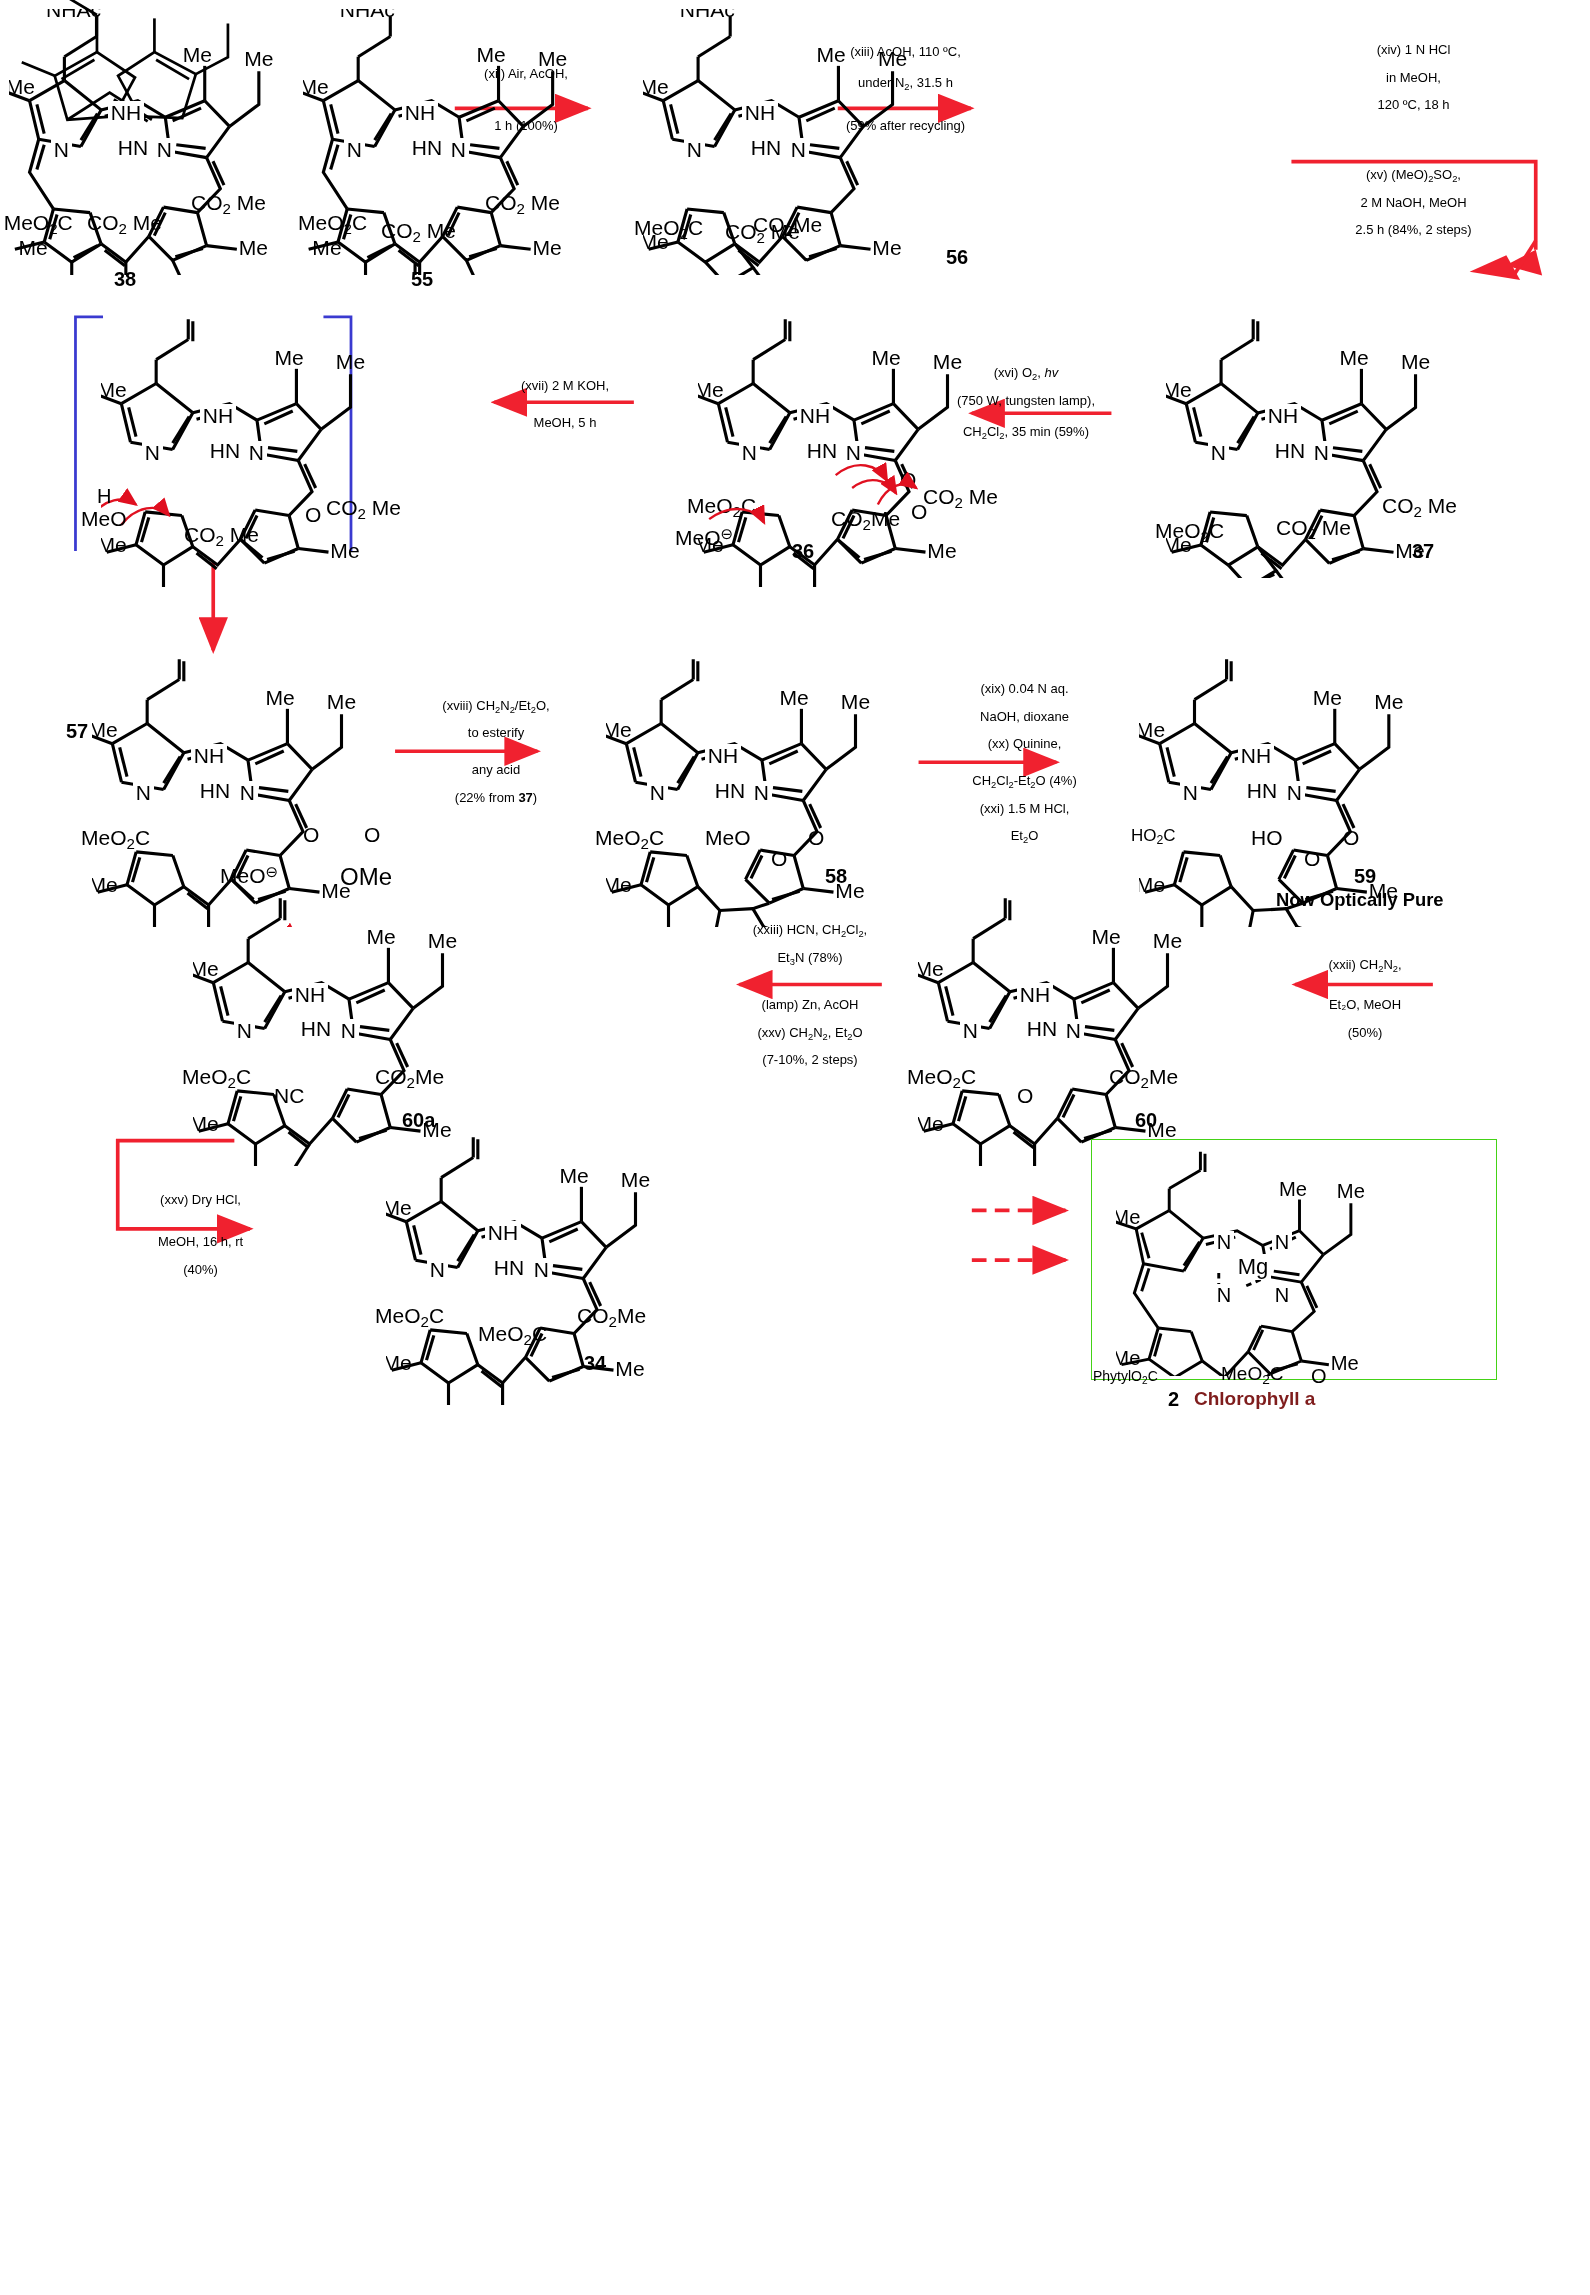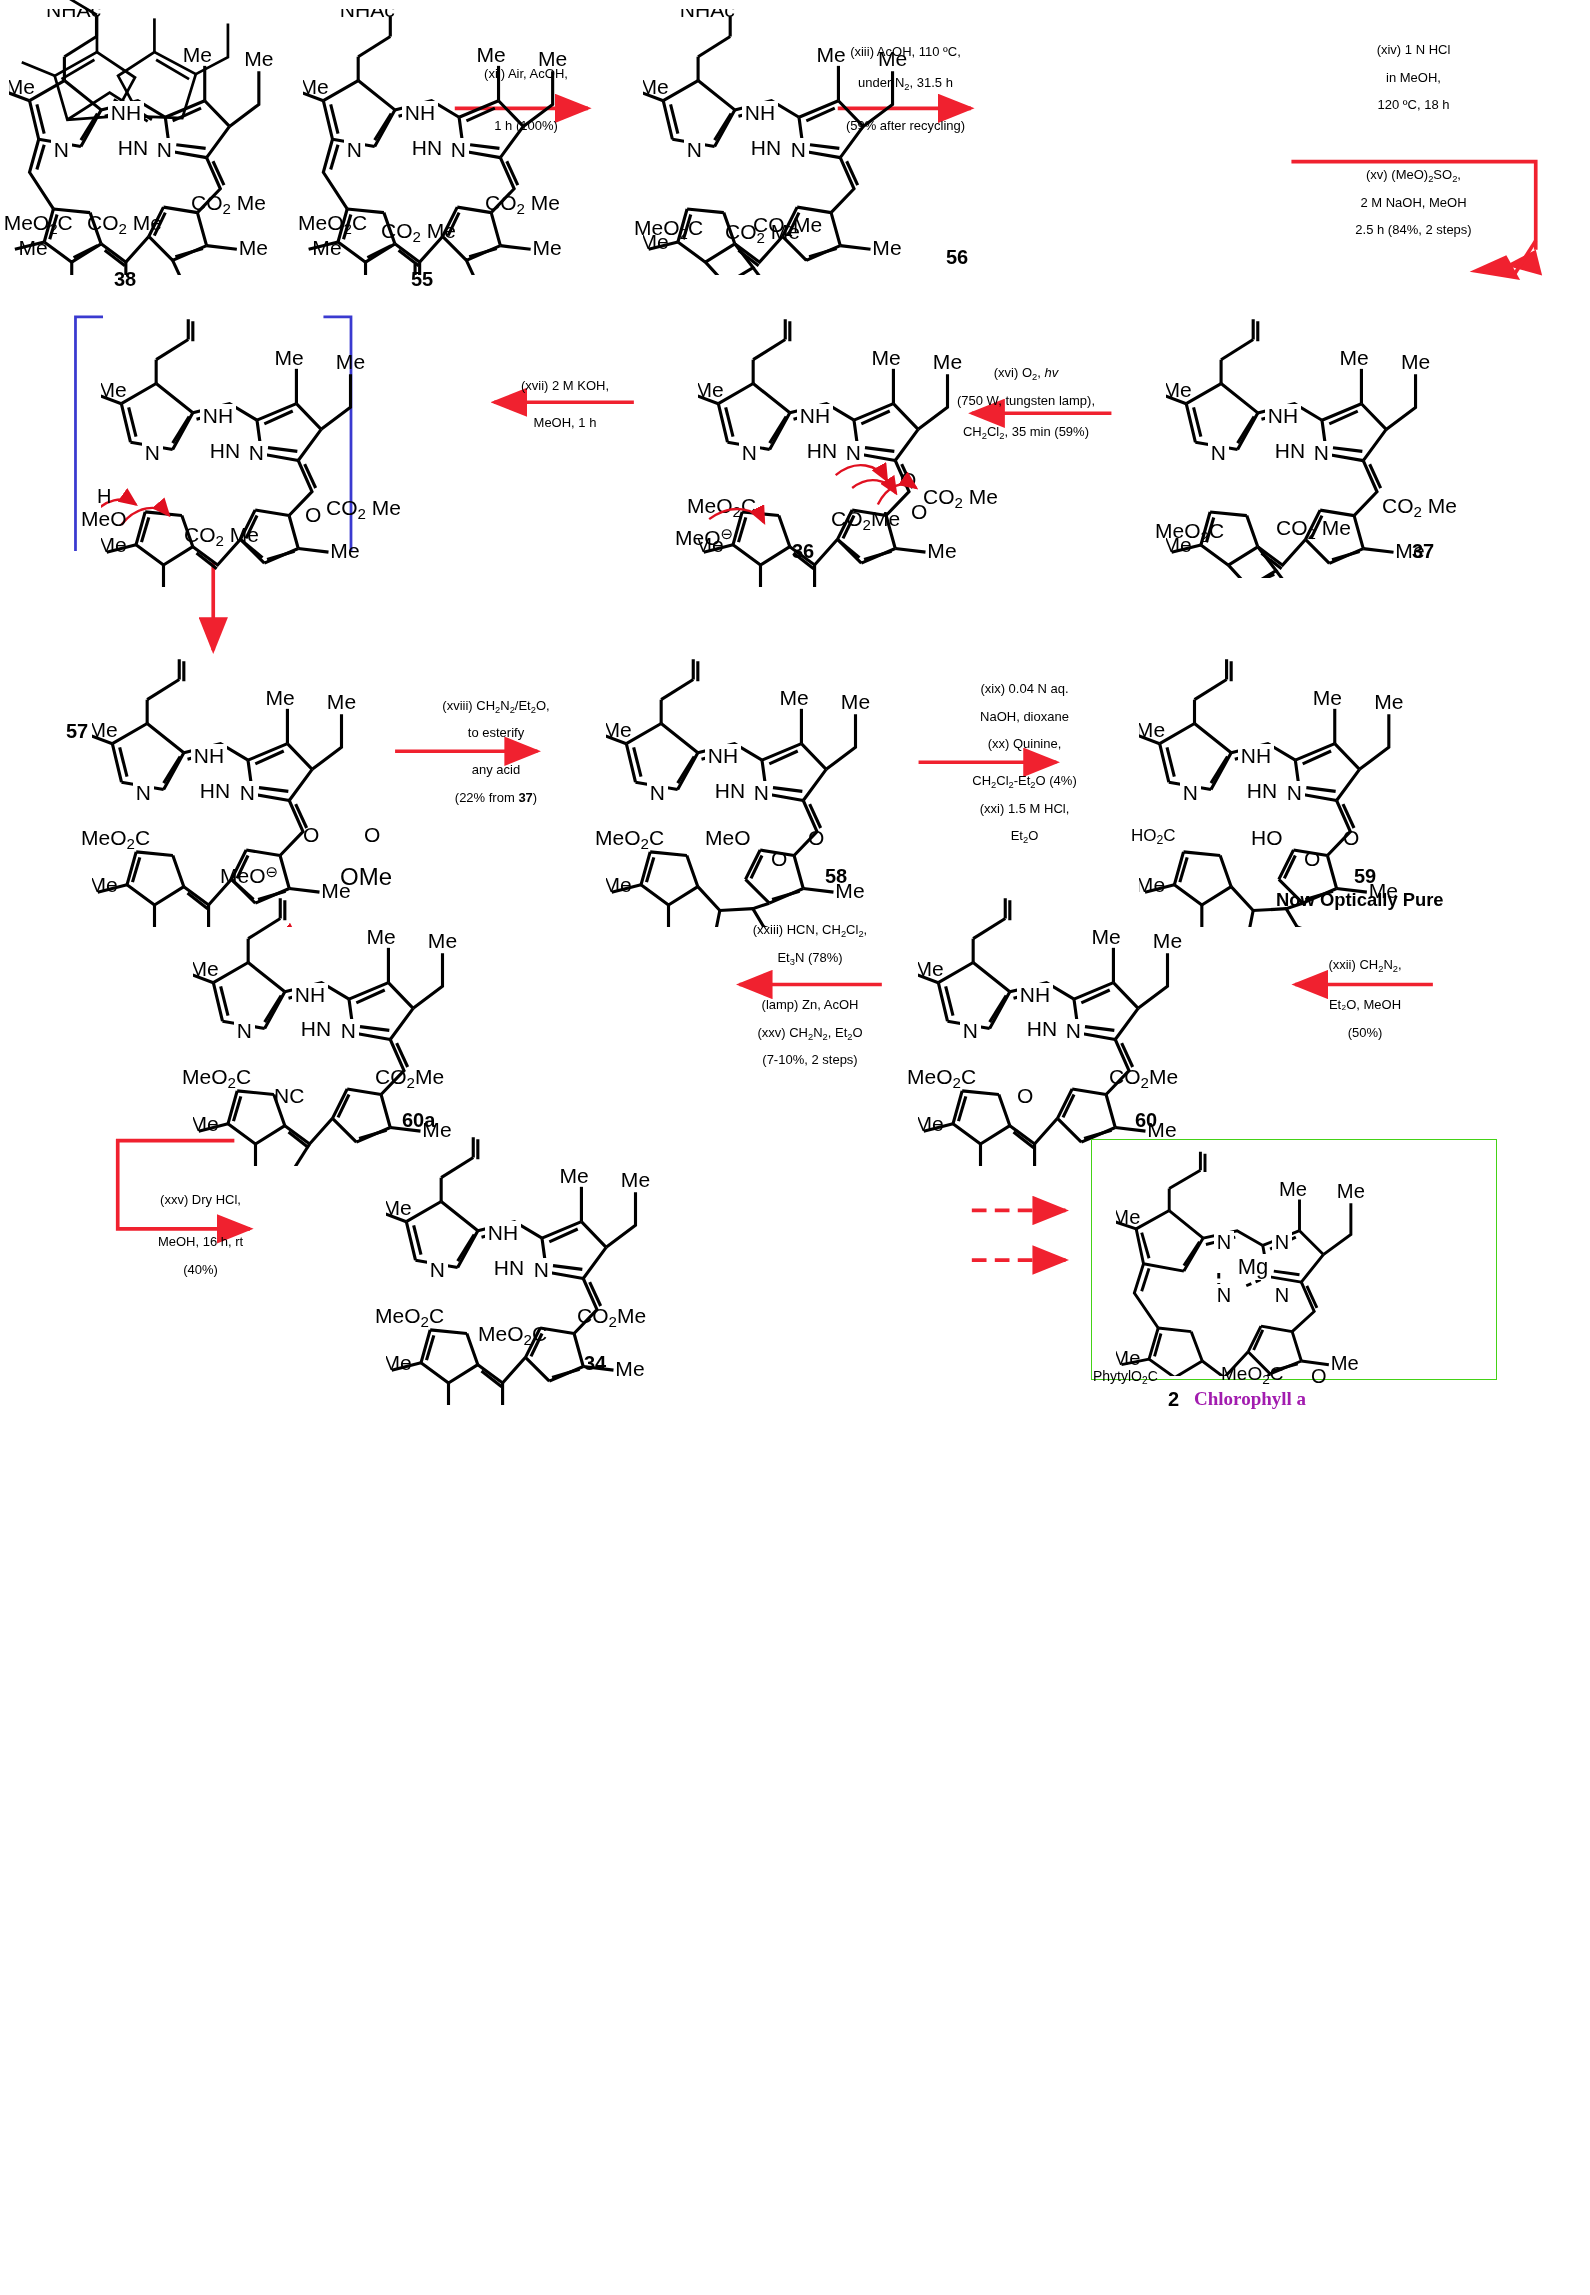--- a/index.html
+++ b/index.html
@@ -5,21 +5,21 @@
   html,body{margin:0;padding:0;background:#fff;}
   body{width:1591px;height:2296px;position:relative;
        font-family:"Liberation Sans","DejaVu Sans",sans-serif;color:#000;}
   .scheme{position:absolute;left:0;top:0;width:1591px;height:2296px;}
 
   
   .abs{position:absolute;}
   .cond{position:absolute;text-align:center;font-size:13px;line-height:1.28;color:#000;white-space:nowrap;}
   .lbl{position:absolute;font-weight:bold;font-size:20px;}
   .note{position:absolute;font-weight:bold;font-size:18.4px;}
-  .cname{position:absolute;font-weight:bold;font-size:19px;color:#a21caf;font-family:Liberation Serif, serif;}
+  .cname{position:absolute;font-weight:bold;font-size:19px;color:#7f1d1d;}
   sub{font-size:.72em;vertical-align:-0.28em;}
   sup{font-size:.72em;vertical-align:0.42em;}
   .it{font-style:italic;}
 
   
   .struct{position:absolute;}
   .hl{position:absolute;border:1.8px solid #44d216;}
 </style>
 </head>
 <body>
@@ -755,21 +755,21 @@
 <div class="cond" style="left:1308px;top:97px;width:211px">120 ºC, 18 h</div>
 <div class="cond" style="left:1308px;top:167px;width:211px">(xv) (MeO)<sub>2</sub>SO<sub>2</sub>,</div>
 <div class="cond" style="left:1308px;top:195px;width:211px">2 M NaOH, MeOH</div>
 <div class="cond" style="left:1295px;top:222px;width:237px">2.5 h (84%, 2 steps)</div>
 
 <div class="cond" style="left:948px;top:365px;width:156px">(xvi) O<sub>2</sub>, <span class="it">hv</span></div>
 <div class="cond" style="left:911px;top:393px;width:230px">(750 W, tungsten lamp),</div>
 <div class="cond" style="left:916px;top:424px;width:220px">CH<sub>2</sub>Cl<sub>2</sub>, 35 min (59%)</div>
 
 <div class="cond" style="left:487px;top:378px;width:156px">(xvii)  2 M KOH,</div>
-<div class="cond" style="left:487px;top:415px;width:156px">MeOH, 1 h</div>
+<div class="cond" style="left:487px;top:415px;width:156px">MeOH, 5 h</div>
 
 <div class="cond" style="left:404px;top:698px;width:184px">(xviii) CH<sub>2</sub>N<sub>2</sub>/Et<sub>2</sub>O,</div>
 <div class="cond" style="left:404px;top:725px;width:184px">to esterify</div>
 <div class="cond" style="left:404px;top:762px;width:184px">any acid</div>
 <div class="cond" style="left:404px;top:790px;width:184px">(22% from <b>37</b>)</div>
 
 <div class="cond" style="left:926px;top:681px;width:197px">(xix) 0.04 N aq.</div>
 <div class="cond" style="left:926px;top:709px;width:197px">NaOH, dioxane</div>
 <div class="cond" style="left:926px;top:736px;width:197px">(xx) Quinine,</div>
 <div class="cond" style="left:918px;top:773px;width:213px">CH<sub>2</sub>Cl<sub>2</sub>-Et<sub>2</sub>O (4%)</div>

